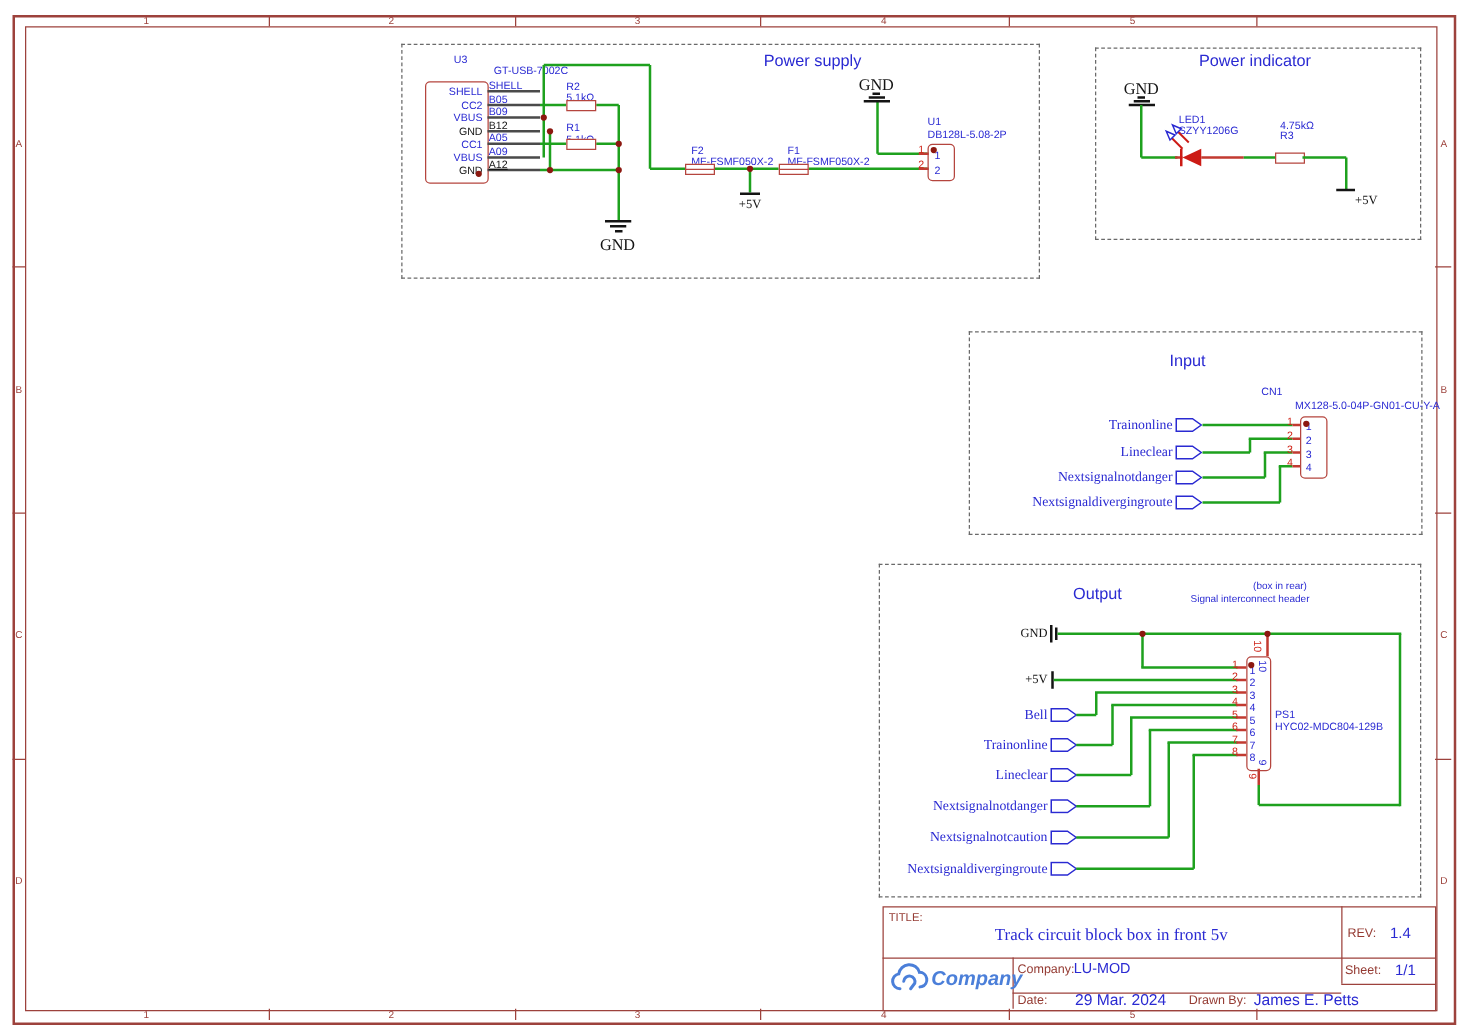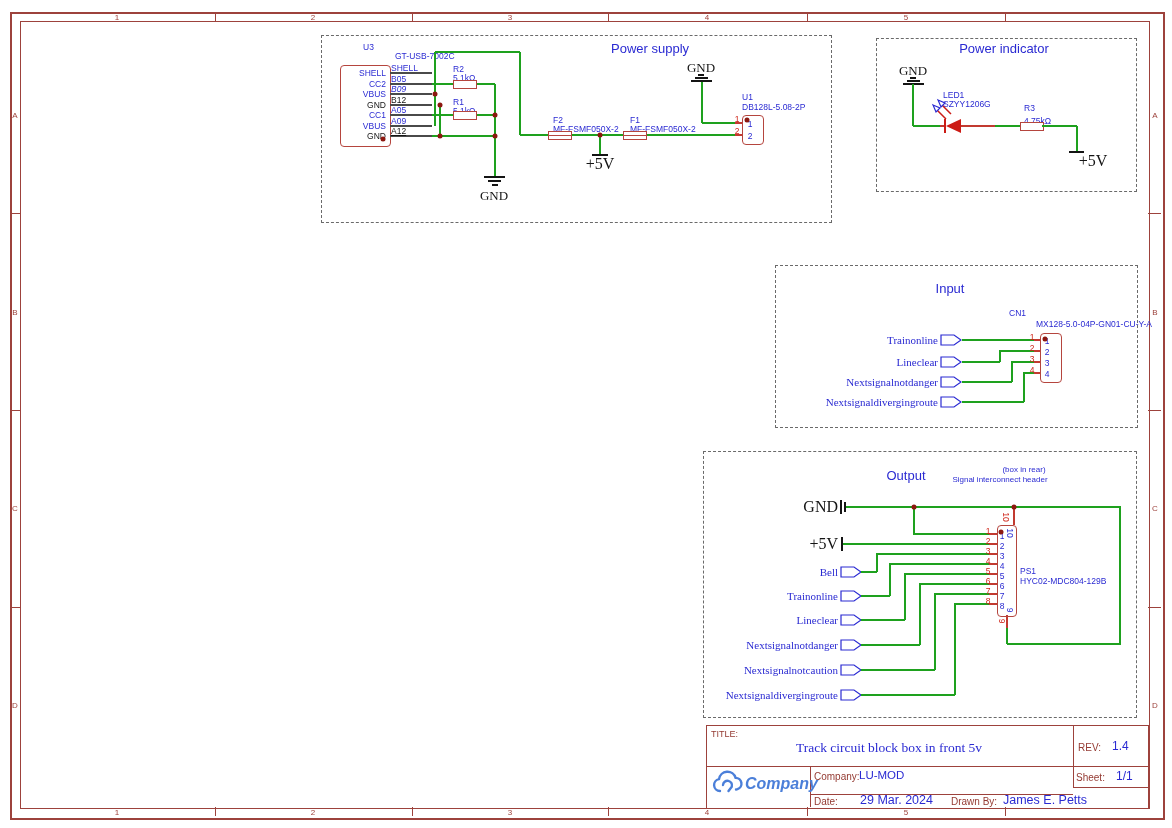--- a/index.html
+++ b/index.html
@@ -11,21 +11,21 @@
   .r{position:absolute;transform:translate(-100%,-50%);white-space:nowrap;}
   .crot{position:absolute;transform:translate(-50%,-50%) rotate(90deg);white-space:nowrap;}
   
   .blue{color:#2a2ad2;}
   .redtx{color:#cf2418;}
   .blk{color:#151515;}
   .dkr{color:#943a32;}
   .sm{font-size:8.5px;}
   .pn{font-size:8.5px;}
   .net{font-family:"Liberation Serif",serif;font-size:11px;color:#2a2ad2;}
-  .pwr{font-family:"Liberation Serif",serif;font-size:16px;color:#141414;}
+  .pwr{font-family:"Liberation Serif",serif;font-size:10px;color:#141414;}
   .sect{font-size:13px;color:#2a2ad2;}
   .note{font-size:8px;color:#2a2ad2;}
   
   .wire{position:absolute;background:#1ea11e;}
   .wh{height:2px;} .wv{width:2px;}
   .pinl{position:absolute;background:#4a4a4a;height:1.5px;}
   .rstub{position:absolute;background:#c23a30;}
   .rsh{height:1.7px;} .rsv{width:1.7px;}
   .bar{position:absolute;background:#141414;}
   .dot{position:absolute;width:5px;height:5px;border-radius:50%;background:#8c1810;transform:translate(-50%,-50%);}
@@ -107,21 +107,21 @@
   <span class="r sm blue" style="left:386px;top:73px;">SHELL</span>
   <span class="r sm blue" style="left:386px;top:84px;">CC2</span>
   <span class="r sm blue" style="left:386px;top:94px;">VBUS</span>
   <span class="r sm blk" style="left:386px;top:105px;">GND</span>
   <span class="r sm blue" style="left:386px;top:115px;">CC1</span>
   <span class="r sm blue" style="left:386px;top:126px;">VBUS</span>
   <span class="r sm blk" style="left:386px;top:136px;">GND</span>
 
   <span class="l sm blue" style="left:391px;top:68px;">SHELL</span>
   <span class="l sm blue" style="left:391px;top:79px;">B05</span>
-  <span class="l sm blue" style="left:391px;top:89px;font-style:italic;">B09</span>
+  <span class="l sm blue" style="left:391px;top:89px;">B09</span>
   <span class="l sm blk" style="left:391px;top:100px;">B12</span>
   <span class="l sm blue" style="left:391px;top:110px;">A05</span>
   <span class="l sm blue" style="left:391px;top:121px;">A09</span>
   <span class="l sm blk" style="left:391px;top:131px;text-decoration:underline;">A12</span>
 
   <div class="wire wh" style="left:435px;top:51px;width:85px;"></div>
   <div class="wire wv" style="left:519px;top:52px;height:83px;"></div>
   <div class="wire wv" style="left:434px;top:52px;height:74px;"></div>
   <div class="wire wv" style="left:439px;top:105px;height:31px;"></div>
   <div class="wire wh" style="left:432px;top:83px;width:21px;"></div>
@@ -206,21 +206,21 @@
     <line x1="23" y1="16" x2="13" y2="6" stroke="#cc1b15" stroke-width="1.5"></line>
     <polygon points="10,2 17,5 13,9" fill="#cc1b15"></polygon>
   </svg>
   <div class="rstub rsh" style="left:940px;top:125px;width:6px;height:2px;"></div>
   <div style="position:absolute;left:944px;top:119px;width:2px;height:14px;background:#cc1b15;"></div>
   <div class="ledtri" style="left:946px;top:119px;"></div>
   <div class="rstub rsh" style="left:961px;top:125px;width:34px;height:2px;"></div>
   <div class="wire wh" style="left:995px;top:125px;width:25px;"></div>
 
   <span class="l sm blue" style="left:1024px;top:108px;">R3</span>
-  <span class="l sm blue" style="left:1024px;top:121px;">4.75kΩ</span>
+  <span class="l sm blue" style="left:1024px;top:100px;">4.75kΩ</span>
   <div class="res" style="left:1020px;top:122px;width:22px;height:7px;"></div>
   <div class="wire wh" style="left:1042px;top:125px;width:35px;"></div>
   <div class="wire wv" style="left:1076px;top:126px;height:26px;"></div>
   <div class="bar" style="left:1069px;top:151px;width:15px;height:2px;"></div>
   <span class="c pwr" style="left:1093px;top:161px;">+5V</span>
 
   <div class="dash" style="left:775px;top:265px;width:361px;height:161px;"></div>
   <span class="c sect" style="left:950px;top:288px;">Input</span>
 
   <span class="l sm blue" style="left:1009px;top:313px;">CN1</span>
@@ -263,21 +263,21 @@
   <span class="c pn redtx" style="left:1032px;top:348px;">2</span>
   <span class="c pn redtx" style="left:1032px;top:359px;">3</span>
   <span class="c pn redtx" style="left:1032px;top:370px;">4</span>
   <span class="c pn blue" style="left:1047px;top:341px;">1</span>
   <span class="c pn blue" style="left:1047px;top:352px;">2</span>
   <span class="c pn blue" style="left:1047px;top:363px;">3</span>
   <span class="c pn blue" style="left:1047px;top:374px;">4</span>
   <div class="dot" style="left:1045px;top:339px;"></div>
 
   <div class="dash" style="left:703px;top:451px;width:432px;height:265px;"></div>
-  <span class="c sect" style="left:878px;top:475px;margin-left:28px;">Output</span>
+  <span class="c sect" style="left:878px;top:475px;">Output</span>
   <span class="c note" style="left:1024px;top:469px;">(box in rear)</span>
   <span class="c note" style="left:1000px;top:479px;">Signal interconnect header</span>
 
   <span class="r pwr" style="left:838px;top:507px;">GND</span>
   <div class="bar" style="left:840px;top:500px;width:2px;height:14px;"></div>
   <div class="bar" style="left:844px;top:502px;width:2px;height:10px;"></div>
   <div class="wire wh" style="left:846px;top:506px;width:275px;"></div>
   <div class="wire wv" style="left:1119px;top:507px;height:138px;"></div>
   <div class="wire wh" style="left:1007px;top:643px;width:113px;"></div>
   <div class="wire wv" style="left:1006px;top:628px;height:16px;"></div>

